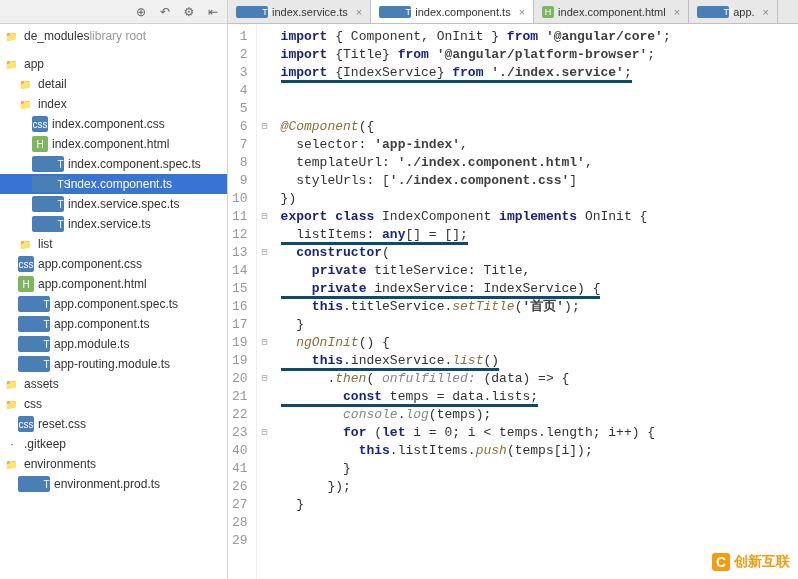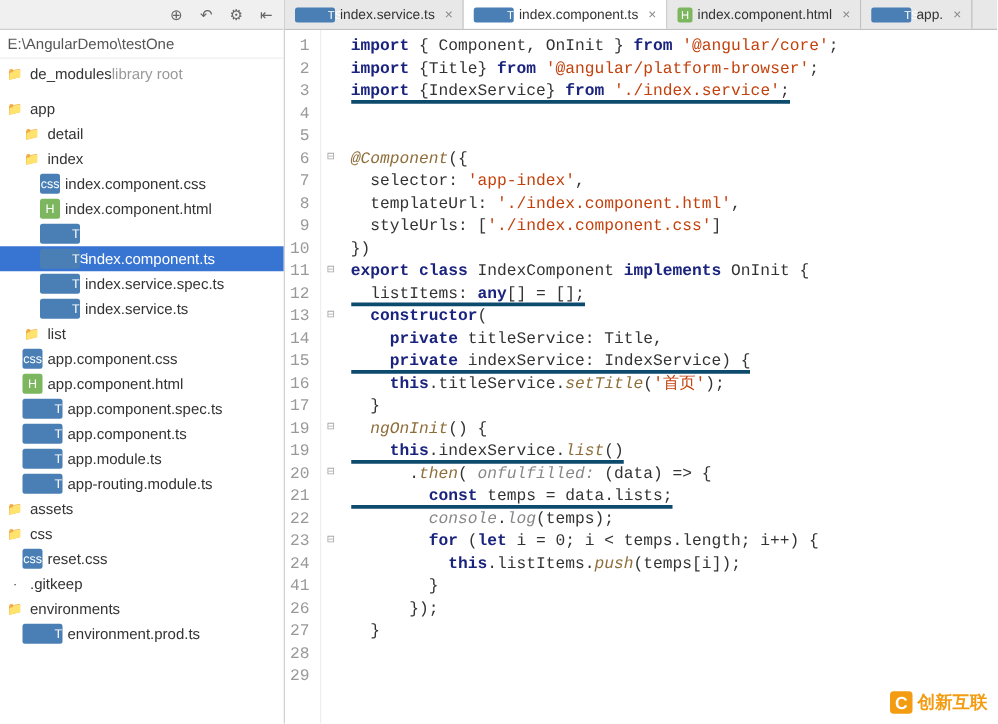--- a/index.html
+++ b/index.html
@@ -27,40 +27,39 @@
 .tab .tab-icon { width: 12px; height: 12px; display: inline-flex; align-items: center; justify-content: center; font-size: 9px; border-radius: 2px; }
 .tab .close { color: #888; margin-left: 4px; }
 .editor { flex: 1; display: flex; overflow: hidden; font-family: Consolas, 'Courier New', monospace; font-size: 13px; }
 .gutter { background: #fff; color: #999; text-align: right; padding: 4px 8px 4px 4px; border-right: 1px solid #eee; user-select: none; }
 .gutter .ln { height: 18px; line-height: 18px; }
 .fold-col { width: 16px; padding: 4px 0; }
 .fold-col .fm { height: 18px; line-height: 18px; text-align: center; color: #aaa; font-size: 10px; }
 .code { padding: 4px 8px; flex: 1; white-space: pre; line-height: 18px; overflow: hidden; }
 .code .line { height: 18px; position: relative; }
 .kw { color: #1a237e; font-weight: bold; }
-.str { color: #c2410c; font-weight: normal; }
+.str { color: #404040; font-weight: bold; }
 .fn { color: #8e6e3a; font-style: italic; }
 .prm { color: #888; font-style: italic; }
 .underline-red { border-bottom: 3px solid #0c4a6e; }
 .watermark { position: absolute; right: 8px; bottom: 8px; font-size: 14px; color: #f39c12; font-weight: bold; display: flex; align-items: center; gap: 4px; }
 .watermark .wk-badge { width: 18px; height: 18px; background: #f39c12; border-radius: 3px; color: #fff; display: flex; align-items: center; justify-content: center; }
 </style>
 </head>
 <body>
 
 <div class="ide">
   <div class="main-split">
     <div class="sidebar">
       <div class="toolbar-top" style="justify-content:flex-end;">
         <span class="tb-btn">⊕</span>
         <span class="tb-btn">↶</span>
         <span class="tb-btn">⚙</span>
         <span class="tb-btn">⇤</span>
       </div>
-      <div class="path-bar">E:\AngularDemo\testOne</div>
       <div class="tree" id="tree">
           <div class="tree-item">
             <span class="indent" style="width: 0px;"></span>
             <span class="icon icon-folder">📁</span>
             <span>de_modules</span>
             <span class="muted"> library root</span>
           </div>
           <div style="height: 8px;"></div>
           <div class="tree-item">
             <span class="indent" style="width: 0px;"></span>
@@ -83,20 +82,21 @@
             <span>index.component.css</span>
           </div>
           <div class="tree-item">
             <span class="indent" style="width: 28px;"></span>
             <span class="icon icon-html">H</span>
             <span>index.component.html</span>
           </div>
           <div class="tree-item">
             <span class="indent" style="width: 28px;"></span>
             <span class="icon icon-ts">TS</span>
+            <span>index.component.spec.ts</span>
           </div>
           <div class="tree-item selected">
             <span class="indent" style="width: 28px;"></span>
             <span class="icon icon-ts">TS</span>
             <span>index.component.ts</span>
           </div>
           <div class="tree-item">
             <span class="indent" style="width: 28px;"></span>
             <span class="icon icon-ts">TS</span>
             <span>index.service.spec.ts</span>
@@ -215,21 +215,21 @@
             <div class="ln">14</div>
             <div class="ln">15</div>
             <div class="ln">16</div>
             <div class="ln">17</div>
             <div class="ln">19</div>
             <div class="ln">19</div>
             <div class="ln">20</div>
             <div class="ln">21</div>
             <div class="ln">22</div>
             <div class="ln">23</div>
-            <div class="ln">24</div>
+            <div class="ln">40</div>
             <div class="ln">41</div>
             <div class="ln">26</div>
             <div class="ln">27</div>
             <div class="ln">28</div>
             <div class="ln">29</div>
           </div>
         <div class="fold-col" id="foldcol">
             <div class="fm"></div>
             <div class="fm"></div>
             <div class="fm"></div>

